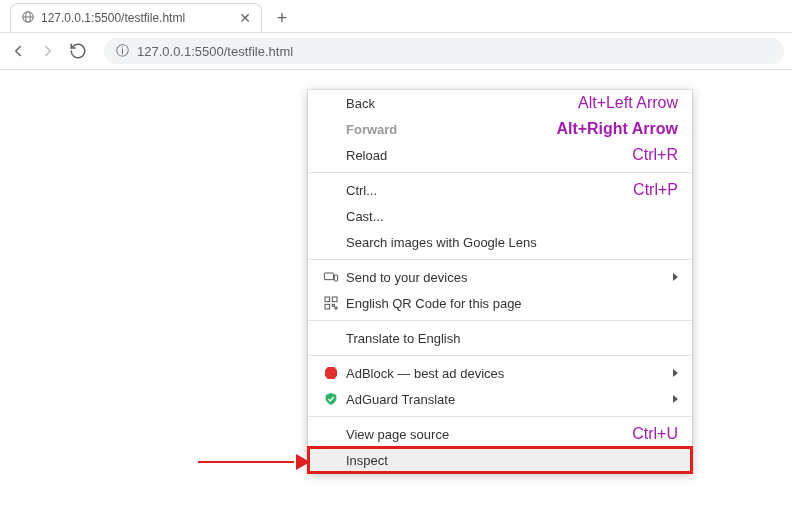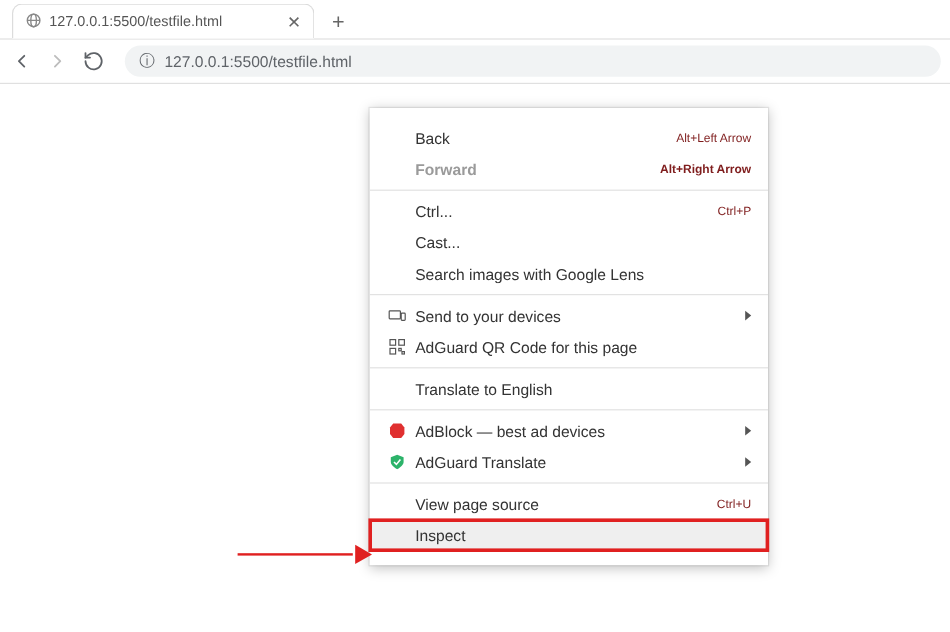--- a/index.html
+++ b/index.html
@@ -100,47 +100,47 @@
     margin-right: 8px;
     font-size: 13px;
     color: #5f6368;
   }
 
   
   .context-menu {
     position: absolute;
     top: 90px;
     left: 308px;
-    width: 332px;
+    width: 384px;
     background: #ffffff;
     box-shadow: 0 2px 10px rgba(0,0,0,0.25), 0 0 0 1px rgba(0,0,0,0.08);
     font-size: 13px;
     color: #333;
-    padding: 12px 0;
+    padding: 0 0;
   }
   .menu-item {
     display: flex;
     align-items: center;
     height: 26px;
     padding: 0 14px 0 12px;
   }
   .menu-item.disabled { color: #9a9a9a; font-weight: bold; }
 
   .mi-icon {
     width: 22px;
     display: flex;
     align-items: center;
     justify-content: center;
     margin-right: 4px;
     flex-shrink: 0;
   }
   .mi-icon svg { width: 16px; height: 16px; }
 
   .mi-label { flex: 1; white-space: nowrap; overflow: hidden; text-overflow: ellipsis; }
-  .mi-accel { color: #7f1d1d; font-size: 10px; margin-left: 8px; }
+  .mi-accel { color: #a21caf; font-size: 16px; margin-left: 8px; }
   .mi-arrow {
     width: 0; height: 0;
     border-top: 4px solid transparent;
     border-bottom: 4px solid transparent;
     border-left: 5px solid #555;
     margin-left: 8px;
   }
 
   .menu-sep {
     height: 1px;
@@ -231,20 +231,25 @@
   <div class="menu-item">
     <span class="mi-icon"></span>
     <span class="mi-label">Back</span>
     <span class="mi-accel">Alt+Left Arrow</span>
   </div>
   <div class="menu-item disabled">
     <span class="mi-icon"></span>
     <span class="mi-label">Forward</span>
     <span class="mi-accel">Alt+Right Arrow</span>
   </div>
+  <div class="menu-item">
+    <span class="mi-icon"></span>
+    <span class="mi-label">Reload</span>
+    <span class="mi-accel">Ctrl+R</span>
+  </div>
 
   <div class="menu-sep"></div>
 
   <div class="menu-item">
     <span class="mi-icon"></span>
     <span class="mi-label">Ctrl...</span>
     <span class="mi-accel">Ctrl+P</span>
   </div>
   <div class="menu-item">
     <span class="mi-icon"></span>
@@ -270,21 +275,21 @@
   <div class="menu-item">
     <span class="mi-icon">
       <svg viewBox="0 0 24 24" fill="none" stroke="#555" stroke-width="1.5">
           <rect x="3" y="3" width="7" height="7"></rect>
           <rect x="14" y="3" width="7" height="7"></rect>
           <rect x="3" y="14" width="7" height="7"></rect>
           <rect x="14" y="14" width="3" height="3"></rect>
           <rect x="18" y="18" width="3" height="3"></rect>
         </svg>
     </span>
-    <span class="mi-label">AdGuard QR Code for this page</span>
+    <span class="mi-label">English QR Code for this page</span>
   </div>
 
   <div class="menu-sep"></div>
 
   <div class="menu-item">
     <span class="mi-icon"></span>
     <span class="mi-label">Translate to English</span>
   </div>
 
   <div class="menu-sep"></div>

